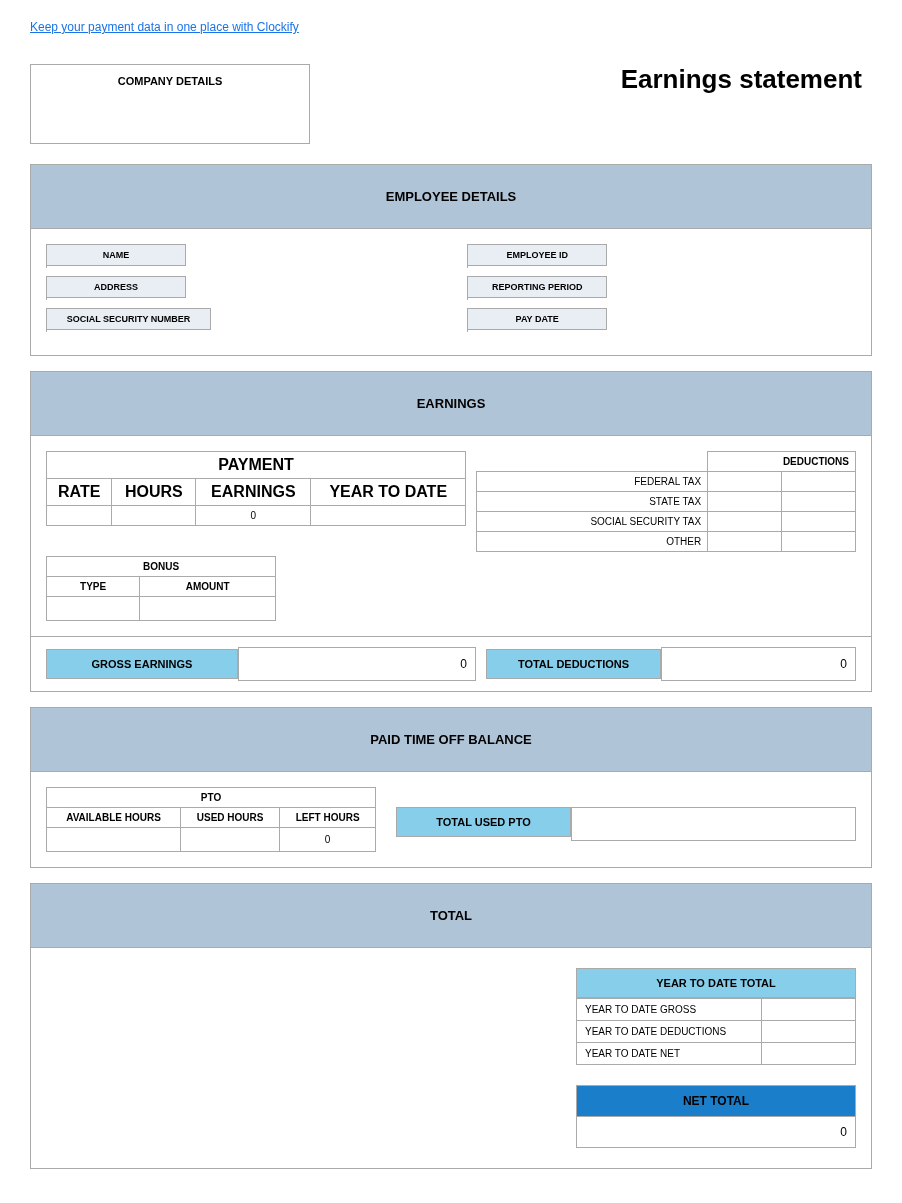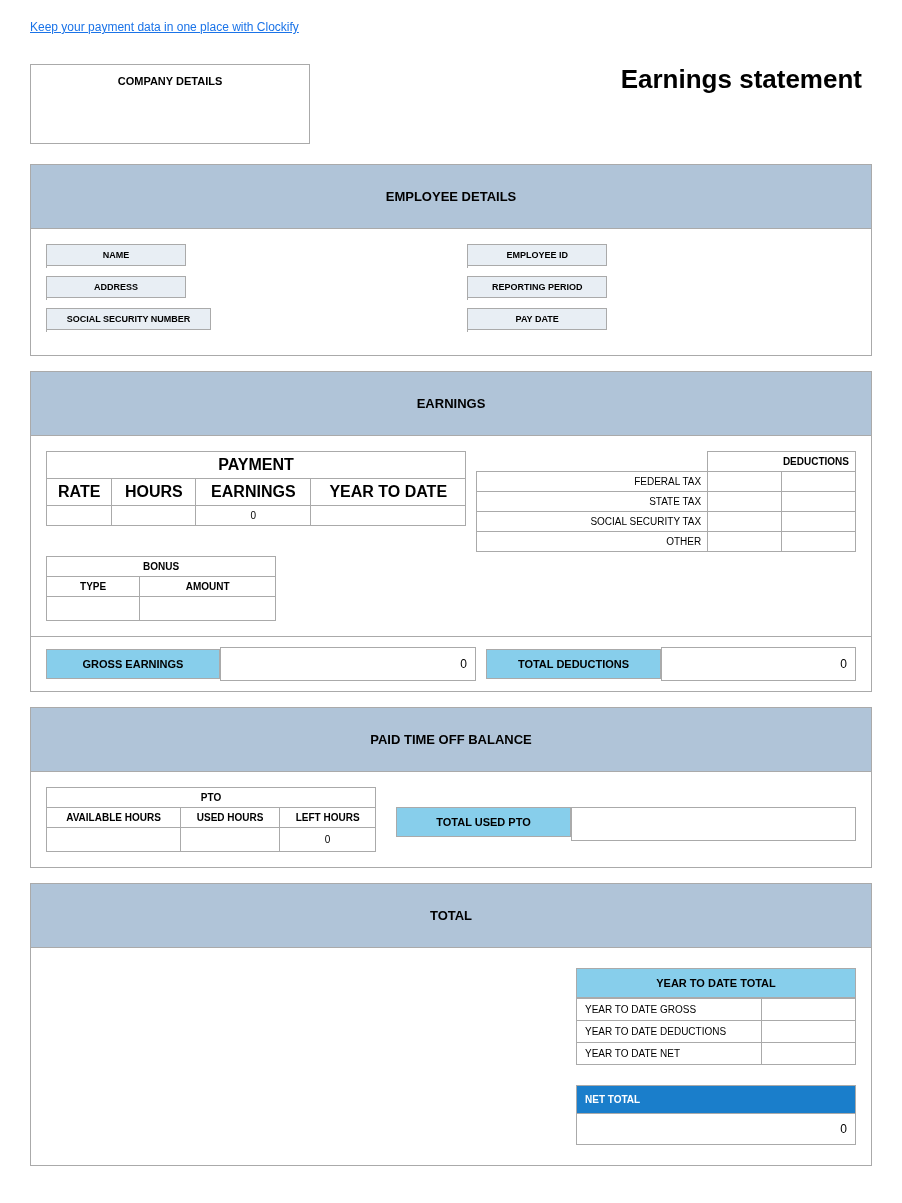--- a/index.html
+++ b/index.html
@@ -245,23 +245,24 @@
     .ytd-row-value {
       text-align: right;
       min-width: 80px;
     }
     .net-total-wrapper {
       margin-left: auto;
       width: 280px;
     }
     .net-total-header {
       background: #1a7ecb;
-      color: #ffffff;
-      font-weight: bold;
-      font-size: 10px;
+      color: #000000;
+      font-weight: bold;
+      font-size: 12px;
+      text-align: center;
       padding: 8px;
       border: 1px solid #aaa;
     }
     .net-total-value {
       border: 1px solid #aaa;
       border-top: none;
       text-align: right;
       padding: 8px;
       font-size: 12px;
     }
@@ -397,21 +398,21 @@
             <td></td>
             <td></td>
           </tr>
         </tbody>
       </table>
     </div>
   </div>
 
   <div class="totals-row">
     <div style="display:flex; align-items:center; width:430px;">
-      <div class="total-label-box" style="width:174px;">GROSS EARNINGS</div>
+      <div class="total-label-box" style="width:192px;">GROSS EARNINGS</div>
       <div class="total-value-box" style="width:175px;">0</div>
     </div>
     <div style="flex:1; display:flex; align-items:center; justify-content:flex-end;">
       <div class="total-label-box" style="width:175px;">TOTAL DEDUCTIONS</div>
       <div class="total-value-box" style="width:170px;">0</div>
     </div>
   </div>
 </div>
 
 

